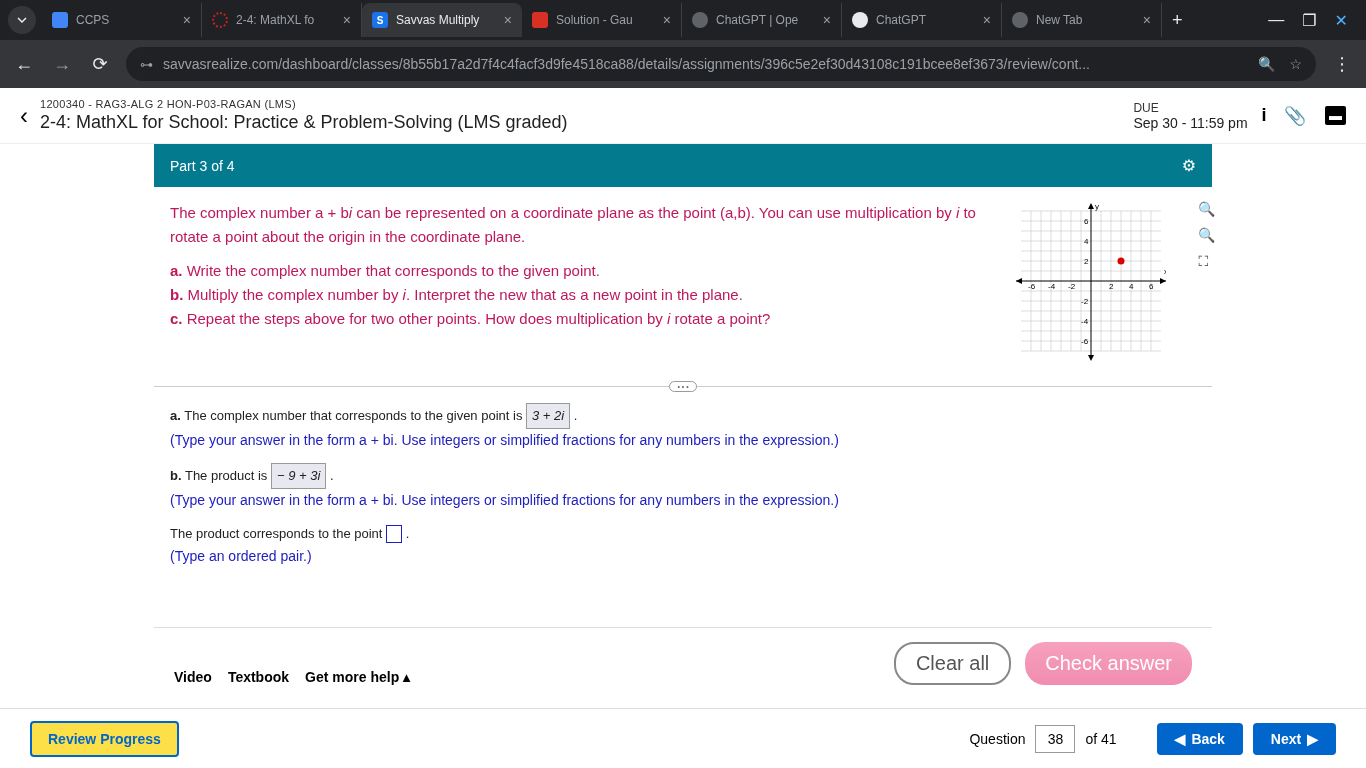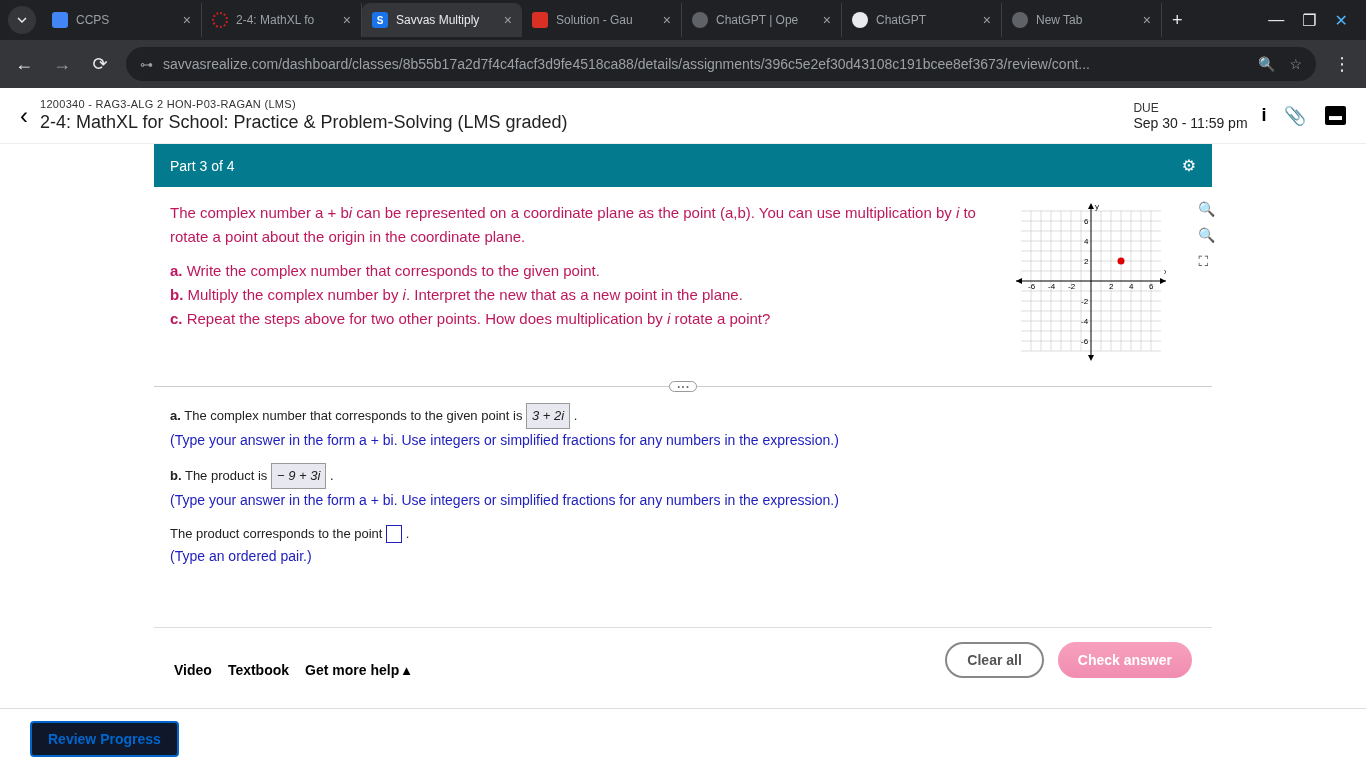--- a/index.html
+++ b/index.html
@@ -41,25 +41,25 @@
 .graph-tools{position:absolute;right:-20px;top:0;display:flex;flex-direction:column;gap:10px;font-size:14px}
 .gtool{cursor:pointer;color:#444}
 .divider-handle{position:absolute;bottom:-6px;left:50%;transform:translateX(-50%);background:#fff;border:1px solid #999;border-radius:6px;width:28px;height:11px;font-size:7px;display:flex;align-items:center;justify-content:center;color:#666;cursor:pointer}
 .answers{padding:16px;font-size:13px;color:#222;line-height:1.7;min-height:240px}
 .ans-box{background:#e8e8f0;border:1px solid #999;padding:1px 5px;font-style:italic;display:inline-block}
 .hint{color:#2020c0;font-size:14px}
 .input-box{border:1px solid #2020c0;width:16px;height:18px;display:inline-block;vertical-align:middle}
 .help-bar{border-top:1px solid #ddd;padding:14px 20px;display:flex;align-items:flex-end;gap:16px}
 .help-link{font-weight:bold;font-size:14px;cursor:pointer}
 .help-bar-right{margin-left:auto;display:flex;gap:14px}
-.pill{border-radius:20px;padding:8px 20px;font-size:14px;font-weight:bold;cursor:pointer}
+.pill{border-radius:20px;padding:8px 20px;font-size:20px;font-weight:normal;cursor:pointer}
 .pill.clear{border:2px solid #888;color:#555;background:#fff}
 .pill.check{background:linear-gradient(#f7a1bd,#f08cb0);color:#fff;border:none}
 .footer{background:#fff;border-top:1px solid #ddd;height:60px;display:flex;align-items:center;padding:0 30px}
-.review-btn{border:2px solid #0066cc;color:#0066cc;background:#0f172a;padding:8px 16px;border-radius:4px;font-weight:bold;font-size:14px;cursor:pointer}
+.review-btn{border:2px solid #0066cc;color:#0066cc;background:#fde047;padding:8px 16px;border-radius:4px;font-weight:bold;font-size:14px;cursor:pointer}
 .q-nav{margin-left:auto;display:flex;align-items:center;gap:10px;font-size:14px}
 .q-input{border:1px solid #999;width:40px;height:28px;text-align:center;font-size:14px}
 .nav-btn2{background:#0066cc;color:#fff;border:none;padding:8px 18px;border-radius:4px;font-weight:bold;font-size:14px;cursor:pointer;display:flex;align-items:center;gap:6px}
 .it{font-style:italic}
 svg text{font-size:8px}
 </style>
 </head>
 <body>
 
 <div class="chrome-top">
@@ -236,13 +236,20 @@
       <div class="help-bar-right">
         <button class="pill clear">Clear all</button>
         <button class="pill check">Check answer</button>
       </div>
     </div>
   </div>
 </div>
 
 <div class="footer">
   <button class="review-btn">Review Progress</button>
+  <div class="q-nav">
+    <span>Question</span>
+    <input class="q-input" value="38" style="">
+    <span>of 41</span>
+    <button class="nav-btn2" style="margin-left:30px">◀ <span>Back</span></button>
+    <button class="nav-btn2"><span>Next</span> ▶</button>
+  </div>
 </div>
 
 </body></html>

